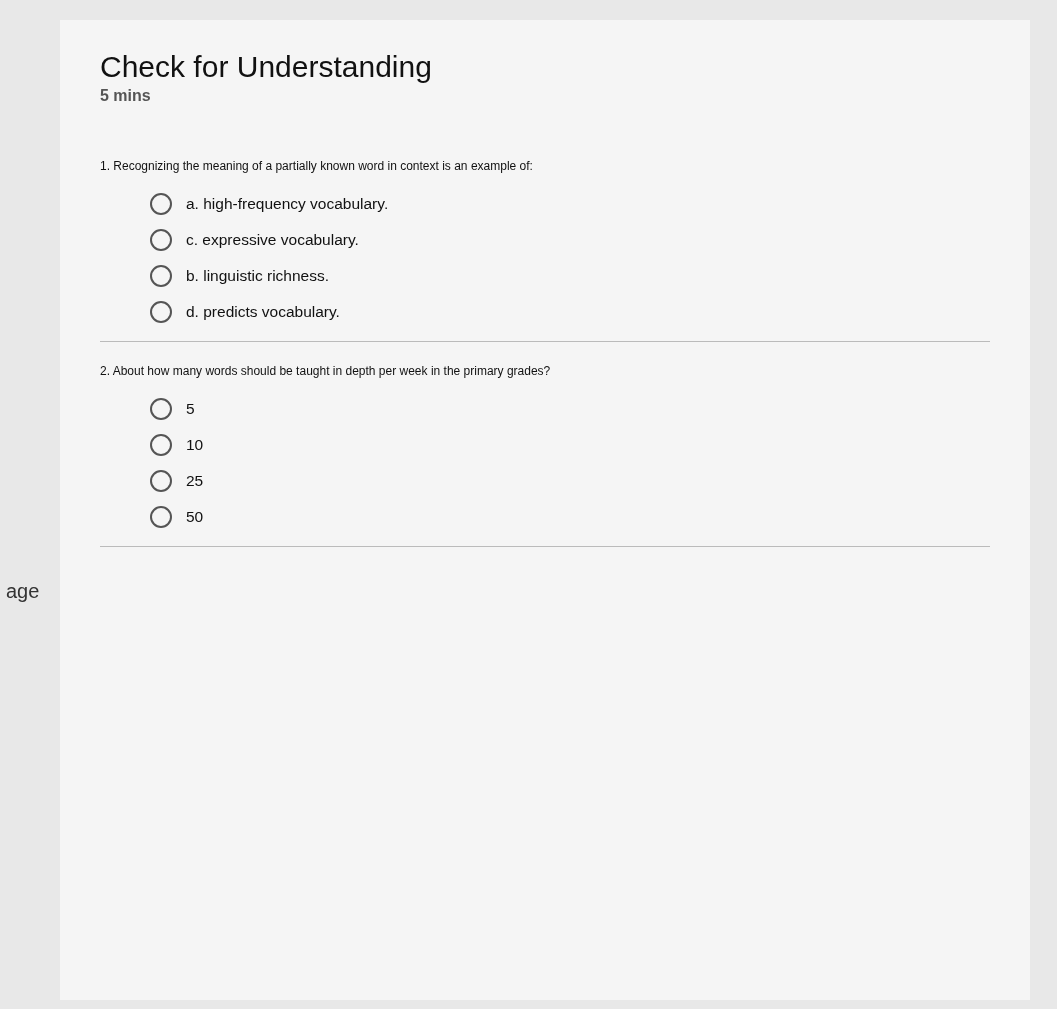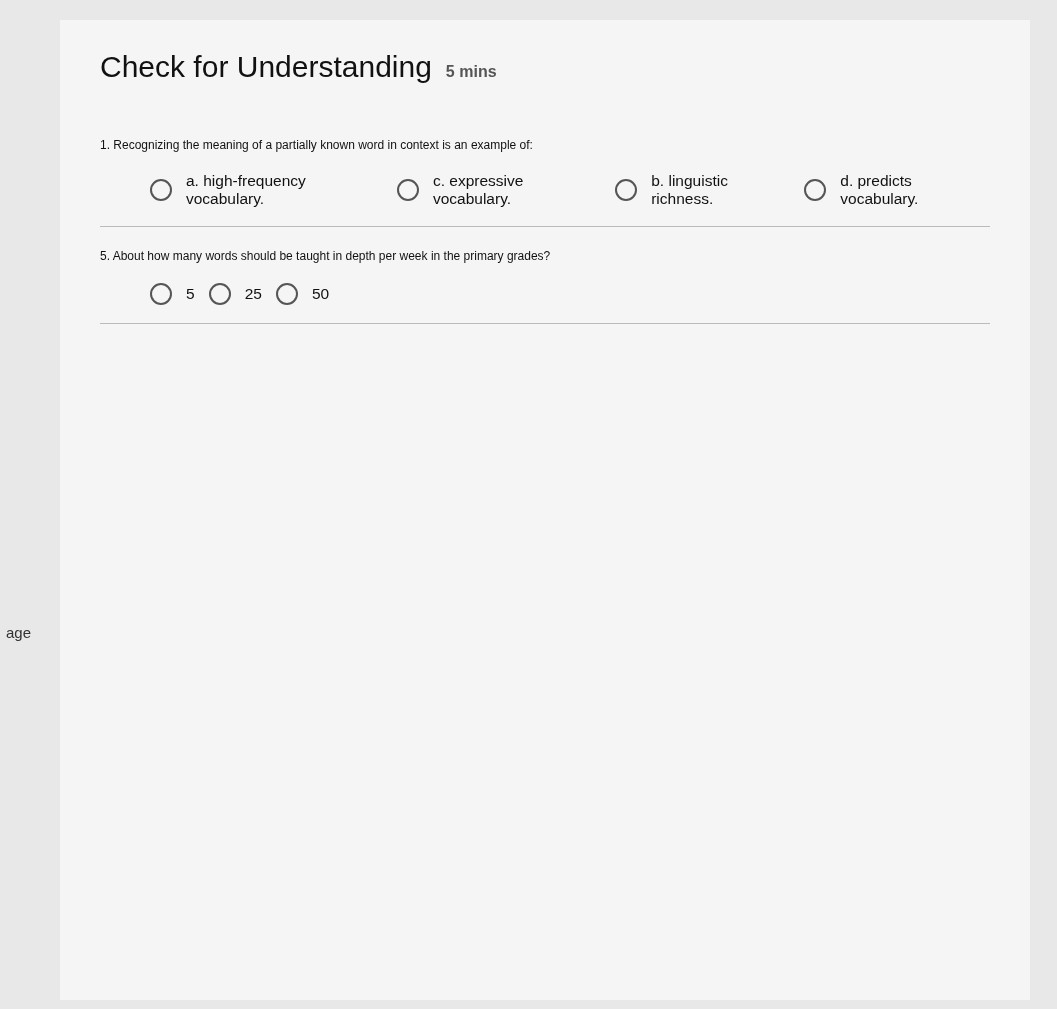--- a/index.html
+++ b/index.html
@@ -13,40 +13,41 @@
       background-color: #e8e8e8;
       width: 1057px;
       min-height: 1009px;
       position: relative;
       overflow-x: hidden;
     }
 
     .page-label {
       position: absolute;
       left: 0;
-      top: 620px;
-      font-size: 15px;
+      top: 576px;
+      font-size: 20px;
       color: #333;
       padding: 4px 6px;
     }
 
     .main-container {
       margin-left: 60px;
       margin-top: 20px;
       background-color: #f5f5f5;
       min-height: 980px;
       padding: 30px 40px 40px 40px;
       width: 970px;
     }
 
     .page-header {
       display: flex;
       align-items: baseline;
-      gap: 14px;
+      gap: 3px;
       margin-bottom: 32px;
+      flex-direction: column;
     }
 
     .page-header-title {
       font-size: 30px;
       font-weight: 400;
       color: #111;
     }
 
     .page-header-subtitle {
       font-size: 16px;
@@ -63,21 +64,21 @@
       font-size: 12px;
       color: #111;
       margin-bottom: 18px;
       line-height: 1.5;
     }
 
     .options-list {
       list-style: none;
       padding-left: 50px;
       display: flex;
-      flex-direction: row;
+      flex-direction: column;
       gap: 14px;
     }
 
     .option-item {
       display: flex;
       align-items: center;
       gap: 14px;
       font-size: 15.5px;
       color: #111;
       cursor: pointer;
@@ -126,25 +127,29 @@
             <span class="radio-circle"></span>
             <span class="option-label">b. linguistic richness.</span>
           </li>
           <li class="option-item">
             <span class="radio-circle"></span>
             <span class="option-label">d. predicts vocabulary.</span>
           </li>
         </ul>
       </div>
       <div class="question-block">
-        <div class="question-text">5. About how many words should be taught in depth per week in the primary grades?</div>
+        <div class="question-text">2. About how many words should be taught in depth per week in the primary grades?</div>
         <ul class="options-list">
           <li class="option-item">
             <span class="radio-circle"></span>
             <span class="option-label">5</span>
+          </li>
+          <li class="option-item">
+            <span class="radio-circle"></span>
+            <span class="option-label">10</span>
           </li>
           <li class="option-item">
             <span class="radio-circle"></span>
             <span class="option-label">25</span>
           </li>
           <li class="option-item">
             <span class="radio-circle"></span>
             <span class="option-label">50</span>
           </li>
         </ul>

